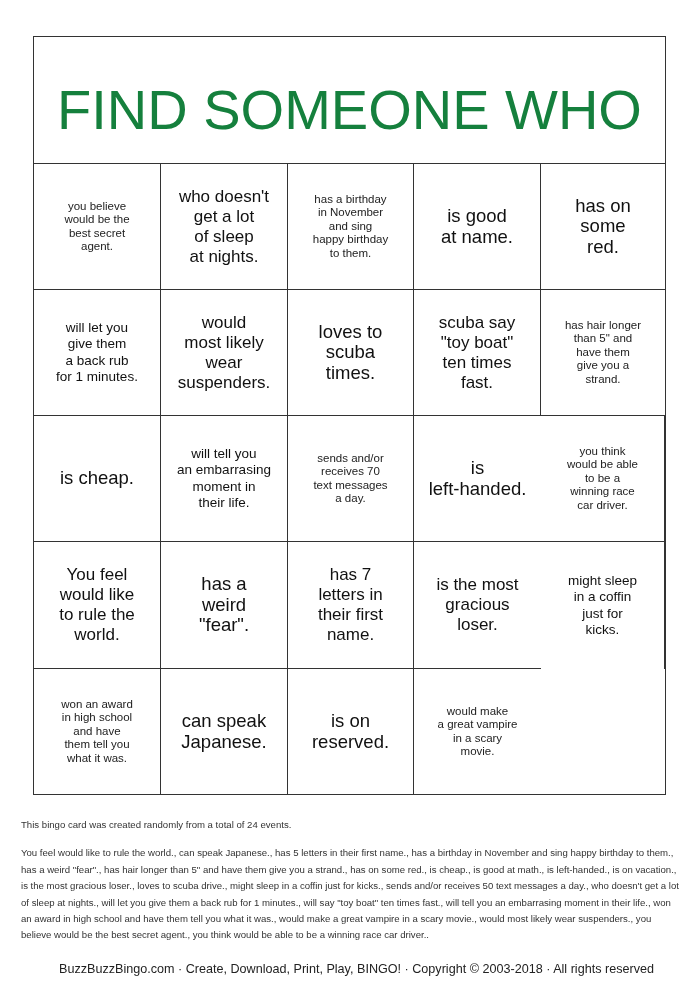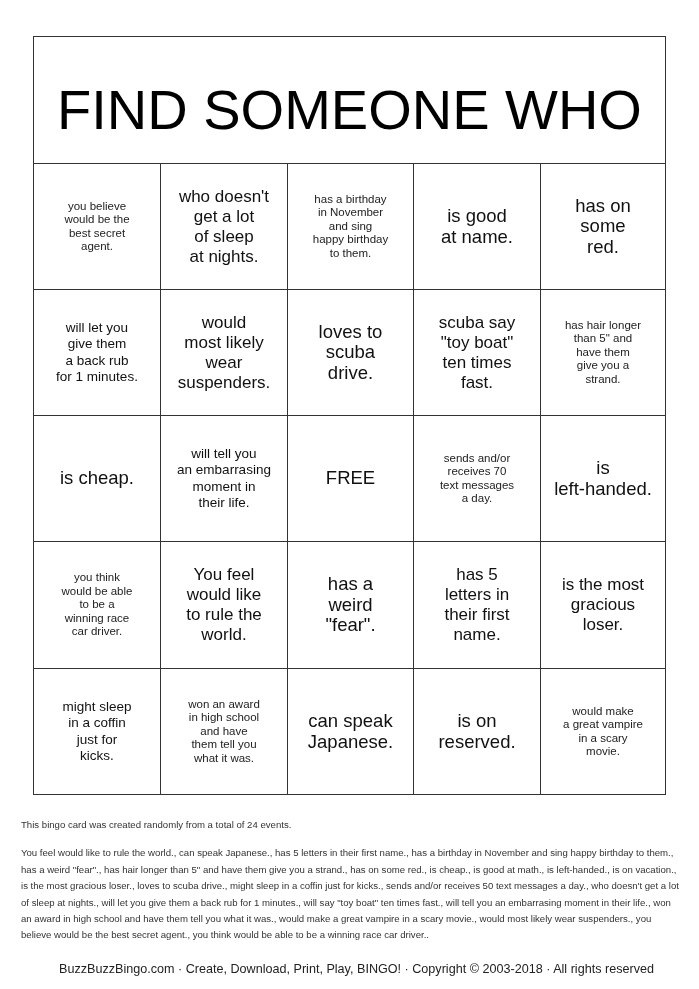--- a/index.html
+++ b/index.html
@@ -32,21 +32,21 @@
       height: 127px;
       border-bottom: 1px solid #333333;
       box-sizing: border-box;
       display: flex;
       align-items: center;
       justify-content: center;
     }
     .title-cell span {
       font-size: 56px;
       letter-spacing: 0px;
-      color: #000000;
+      color: #15803d;
       line-height: 1;
       margin-top: 20px;
     }
     .grid {
       position: absolute;
       left: 0;
       top: 127px;
       width: 631px;
       height: 630px;
       display: grid;
@@ -122,55 +122,54 @@
       <div class="cell sz-m c1 r2">will let you
 give them
 a back rub
 for 1 minutes.</div>
       <div class="cell sz-l c2 r2">would
 most likely
 wear
 suspenders.</div>
       <div class="cell sz-xl c3 r2">loves to
 scuba
-drive.</div>
+times.</div>
       <div class="cell sz-l c4 r2">scuba say
 "toy boat"
 ten times
 fast.</div>
       <div class="cell sz-s c5 r2">has hair longer
 than 5" and
 have them
 give you a
 strand.</div>
       <div class="cell sz-xl c1 r3">is cheap.</div>
       <div class="cell sz-m c2 r3">will tell you
 an embarrasing
 moment in
 their life.</div>
-      <div class="cell sz-xl c3 r3">FREE</div>
       <div class="cell sz-s c4 r3">sends and/or
 receives 70
 text messages
 a day.</div>
       <div class="cell sz-xl c5 r3">is
 left-handed.</div>
       <div class="cell sz-s c1 r4">you think
 would be able
 to  be a
 winning race
 car driver.</div>
       <div class="cell sz-l c2 r4">You feel
 would like
 to rule the
 world.</div>
       <div class="cell sz-xl c3 r4">has a
 weird
 "fear".</div>
-      <div class="cell sz-l c4 r4">has 5
+      <div class="cell sz-l c4 r4">has 7
 letters in
 their first
 name.</div>
       <div class="cell sz-l c5 r4">is the most
 gracious
 loser.</div>
       <div class="cell sz-m c1 r5">might sleep
 in a coffin
 just for
 kicks.</div>

